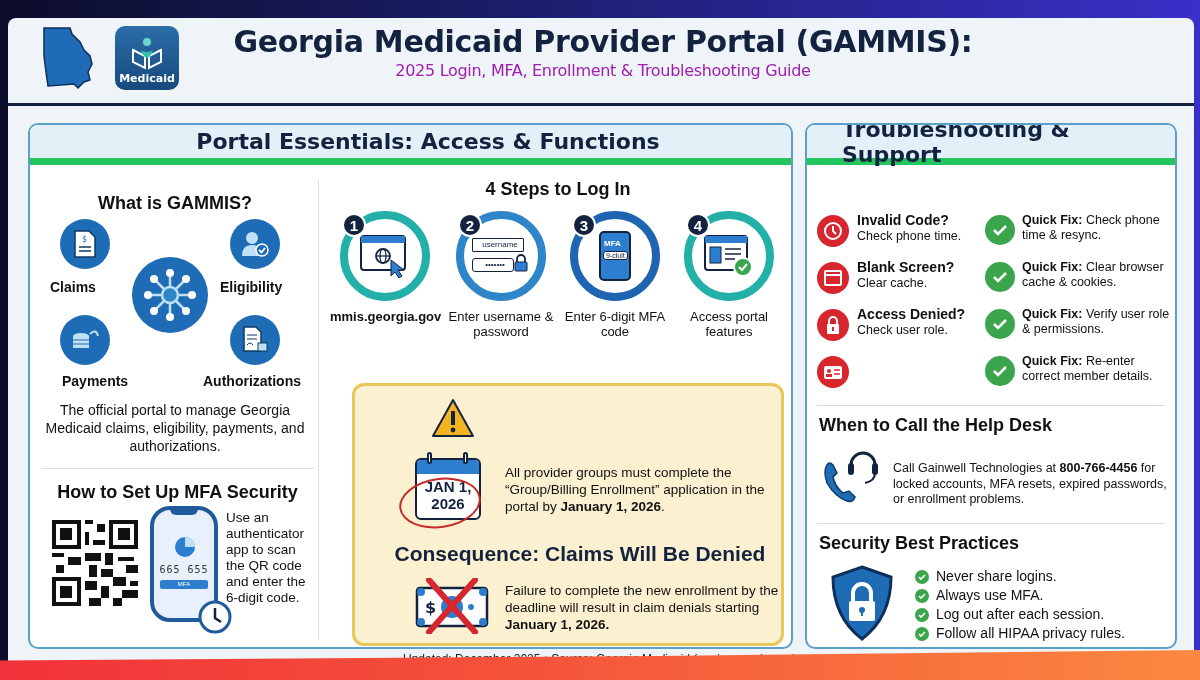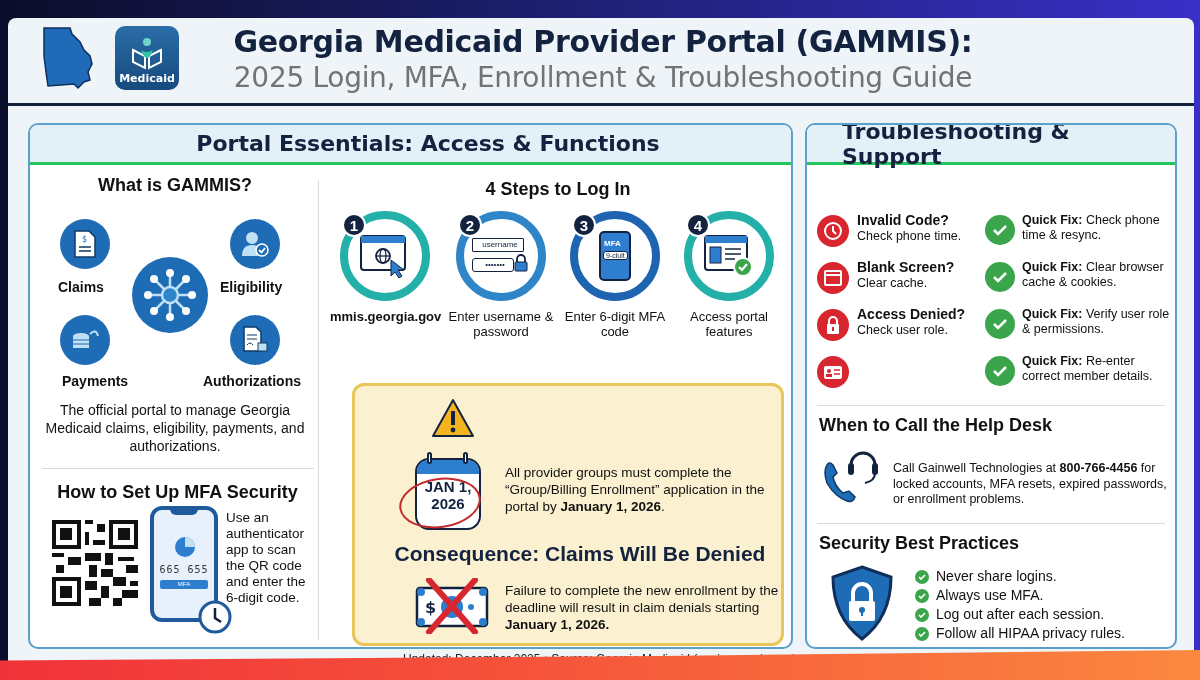--- a/index.html
+++ b/index.html
@@ -30,28 +30,28 @@
   .medicaid-logo {
     position: absolute; left: 107px; top: 8px; width: 64px; height: 64px;
     border-radius: 10px;
     background: linear-gradient(180deg, #2b6da8, #164a7d);
     display: flex; flex-direction: column; align-items: center; justify-content: flex-end;
     padding-bottom: 5px;
   }
   .medicaid-logo .lbl { color: #fff; font-size: 11px; font-weight: bold; font-family: "DejaVu Sans", sans-serif; }
   .title-block { position: absolute; left: 195px; top: 6px; width: 800px; text-align: center; }
   .title-1 { font-size: 30px; font-weight: bold; color: #13233f; font-family: "DejaVu Sans", sans-serif; letter-spacing: -0.3px; }
-  .title-2 { font-size: 28px; color: #737373; font-family: "DejaVu Sans", sans-serif; margin-top: 2px; letter-spacing: -0.3px; }
+  .title-2 { font-size: 16px; color: #a21caf; font-family: "DejaVu Sans", sans-serif; margin-top: 2px; letter-spacing: -0.3px; }
 
   .panel {
     position: absolute; background: #fff;
     border: 2px solid #5aa0c8; border-radius: 10px; overflow: hidden;
   }
   .panel-head {
-    height: 40px; background: #e4f0f8; border-bottom: 3px solid #22c55e;
+    height: 40px; background: #e4f0f8; border-bottom: 7px solid #22c55e;
     display: flex; align-items: center; justify-content: center;
     font-size: 22px; font-weight: bold; color: #13233f; font-family: "DejaVu Sans", sans-serif; padding-left: 35px;
   }
   .left-panel { left: 20px; top: 105px; width: 765px; height: 526px; }
   .right-panel { left: 797px; top: 105px; width: 372px; height: 526px; }
 
   .sub-h { font-size: 18px; font-weight: bold; color: #111; text-align: center; }
 
   
   .gammis { position: absolute; left: 10px; top: 50px; width: 270px; height: 290px; }
@@ -63,21 +63,21 @@
   .gammis-desc { position: absolute; left: 0; top: 226px; width: 270px; text-align: center; font-size: 14px; line-height: 18px; color: #111; }
 
   .divider-v { position: absolute; left: 288px; top: 55px; width: 1px; height: 460px; background: #d6dde3; }
   .divider-h { position: absolute; left: 12px; top: 343px; width: 272px; height: 1px; background: #d6dde3; }
 
   
   .mfa { position: absolute; left: 10px; top: 355px; width: 275px; height: 160px; }
   .qr { position: absolute; left: 12px; top: 40px; width: 86px; height: 86px; }
   .phone {
     position: absolute; left: 110px; top: 26px; width: 68px; height: 116px;
-    border: 4px solid #1e5a9c; border-radius: 12px; background: #e8f1fb;
+    border: 4px solid #1e5a9c; border-radius: 20px; background: #e8f1fb;
   }
   .phone .notch { position: absolute; left: 16px; top: -1px; width: 28px; height: 6px; background: #1e5a9c; border-radius: 0 0 6px 6px; }
   .phone .code { position: absolute; left: 0; width: 100%; top: 54px; text-align: center; font-size: 10px; font-family: "DejaVu Sans Mono", monospace; color: #333; letter-spacing: 1px; }
   .phone .mfa-bar { position: absolute; left: 6px; right: 6px; top: 70px; height: 9px; background: #2e7ed0; color: #fff; font-size: 6px; text-align: center; line-height: 9px; border-radius: 2px; }
   .mfa-text { position: absolute; left: 186px; top: 30px; font-size: 13.5px; line-height: 16px; color: #111; width: 90px; }
 
   
   .steps { position: absolute; left: 298px; top: 50px; width: 460px; height: 180px; }
   .step { position: absolute; top: 36px; width: 110px; text-align: center; }
   .ring { width: 90px; height: 90px; border-radius: 50%; margin: 0 auto; position: relative; background: #fff; display: flex; align-items: center; justify-content: center; }
@@ -139,31 +139,31 @@
     <div class="title-block">
       <div class="title-1">Georgia Medicaid Provider Portal (GAMMIS):</div>
       <div class="title-2">2025 Login, MFA, Enrollment &amp; Troubleshooting Guide</div>
     </div>
   </div>
 
   <div class="panel left-panel">
     <div class="panel-head">Portal Essentials: Access &amp; Functions</div>
 
     <div class="gammis">
-      <div class="sub-h" style="position:absolute;left:0;width:270px;top:0;">What is GAMMIS?</div>
+      <div class="sub-h" style="position:absolute;left:0;width:270px;top:18px;">What is GAMMIS?</div>
 
       <div class="circ" style="left:20px;top:44px;width:50px;height:50px;">
         <svg width="26" height="30" viewBox="0 0 26 30">
             <path d="M3 2 H17 L23 8 V28 H3 Z" fill="#fff" stroke="#0f3a66" stroke-width="1.5"></path>
             <text x="10" y="13" font-size="8" fill="#1e6cb5" font-family="DejaVu Sans">$</text>
             <line x1="7" y1="18" x2="19" y2="18" stroke="#0f3a66" stroke-width="1.5"></line>
             <line x1="7" y1="22" x2="19" y2="22" stroke="#0f3a66" stroke-width="1.5"></line>
           </svg>
       </div>
-      <div class="feat-lbl" style="left:18px;top:104px;">Claims</div>
+      <div class="feat-lbl" style="left:10px;top:104px;">Claims</div>
 
       <div class="circ" style="left:190px;top:44px;width:50px;height:50px;">
         <svg width="30" height="28" viewBox="0 0 30 28">
             <circle cx="12" cy="8" r="6" fill="#bfe0f5"></circle>
             <path d="M2 26 Q2 15 12 15 Q22 15 22 26 Z" fill="#bfe0f5"></path>
             <circle cx="22" cy="20" r="6" fill="#1e6cb5" stroke="#fff" stroke-width="1.5"></circle>
             <path d="M19 20 L21.5 22.5 L25 18" stroke="#fff" stroke-width="1.8" fill="none"></path>
           </svg>
       </div>
       <div class="feat-lbl" style="left:180px;top:104px;">Eligibility</div>
@@ -341,21 +341,21 @@
     </div>
 
     <div class="critical">
       <svg class="warn" viewBox="0 0 44 40">
           <path d="M22 2 L42 38 H2 Z" fill="#f4b422" stroke="#13233f" stroke-width="2" stroke-linejoin="round"></path>
           <rect x="20" y="13" width="4" height="14" fill="#13233f"></rect>
           <circle cx="22" cy="32" r="2.4" fill="#13233f"></circle>
         </svg>
 
       <div class="cal">
-        <div style="position:absolute;left:2px;top:6px;width:66px;height:72px;background:#fff;border:2.5px solid #13233f;border-radius:14px;overflow:hidden;">
+        <div style="position:absolute;left:2px;top:6px;width:66px;height:62px;background:#fff;border:2.5px solid #13233f;border-radius:6px;overflow:hidden;">
           <div style="height:14px;background:#2e7ed0;"></div>
           <div style="text-align:center;font-weight:bold;font-size:15px;line-height:17px;color:#13233f;margin-top:4px;">JAN 1,</div>
           <div style="text-align:center;font-weight:bold;font-size:15px;line-height:17px;color:#13233f;">2026</div>
         </div>
         <div style="position:absolute;left:14px;top:0;width:5px;height:12px;background:#fff;border:2px solid #13233f;border-radius:3px;"></div>
         <div style="position:absolute;left:50px;top:0;width:5px;height:12px;background:#fff;border:2px solid #13233f;border-radius:3px;"></div>
         <div style="position:absolute;left:-14px;top:26px;width:82px;height:50px;border:2px solid #c42a2a;border-radius:50%;transform:rotate(-8deg);"></div>
       </div>
 
       <div class="crit-body"><span>All provider groups must complete the “Group/Billing Enrollment” application in the portal by </span><b>January 1, 2026</b><span>.</span></div>

